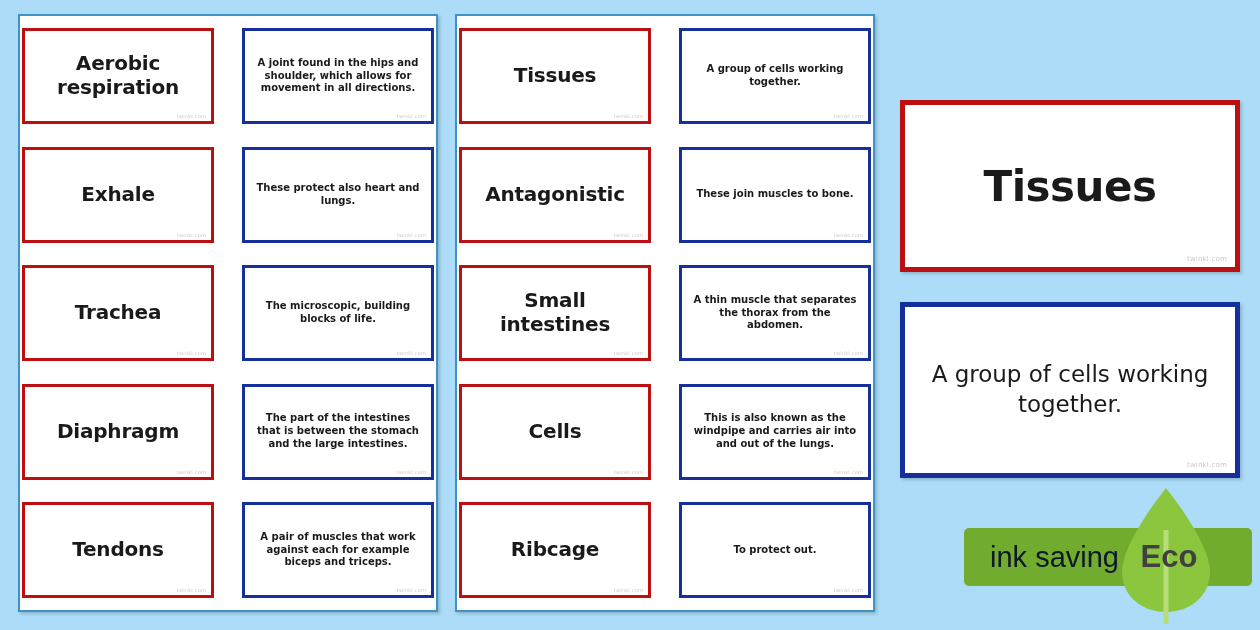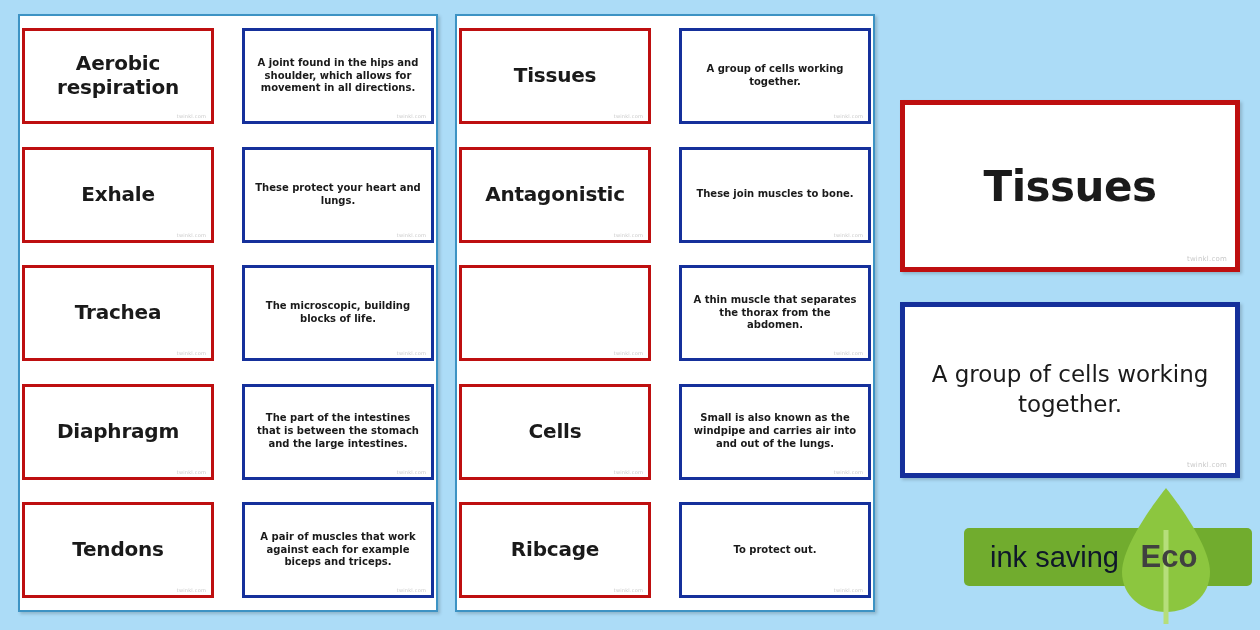--- a/index.html
+++ b/index.html
@@ -182,21 +182,21 @@
       <div class="watermark">twinkl.com</div>
     </div>
   </div>
 
   <div class="card-row">
     <div class="card term">
       <div class="card-text">Exhale</div>
       <div class="watermark">twinkl.com</div>
     </div>
     <div class="card def">
-      <div class="card-text">These protect your heart and lungs.</div>
+      <div class="card-text">These protect also heart and lungs.</div>
       <div class="watermark">twinkl.com</div>
     </div>
   </div>
 
   <div class="card-row">
     <div class="card term">
       <div class="card-text">Trachea</div>
       <div class="watermark">twinkl.com</div>
     </div>
     <div class="card def">
@@ -248,35 +248,36 @@
       <div class="watermark">twinkl.com</div>
     </div>
     <div class="card def">
       <div class="card-text">These join muscles to bone.</div>
       <div class="watermark">twinkl.com</div>
     </div>
   </div>
 
   <div class="card-row">
     <div class="card term">
+      <div class="card-text">Small intestines</div>
       <div class="watermark">twinkl.com</div>
     </div>
     <div class="card def">
       <div class="card-text">A thin muscle that separates the thorax from the abdomen.</div>
       <div class="watermark">twinkl.com</div>
     </div>
   </div>
 
   <div class="card-row">
     <div class="card term">
       <div class="card-text">Cells</div>
       <div class="watermark">twinkl.com</div>
     </div>
     <div class="card def">
-      <div class="card-text">Small is also known as the windpipe and carries air into and out of the lungs.</div>
+      <div class="card-text">This is also known as the windpipe and carries air into and out of the lungs.</div>
       <div class="watermark">twinkl.com</div>
     </div>
   </div>
 
   <div class="card-row">
     <div class="card term">
       <div class="card-text">Ribcage</div>
       <div class="watermark">twinkl.com</div>
     </div>
     <div class="card def">

